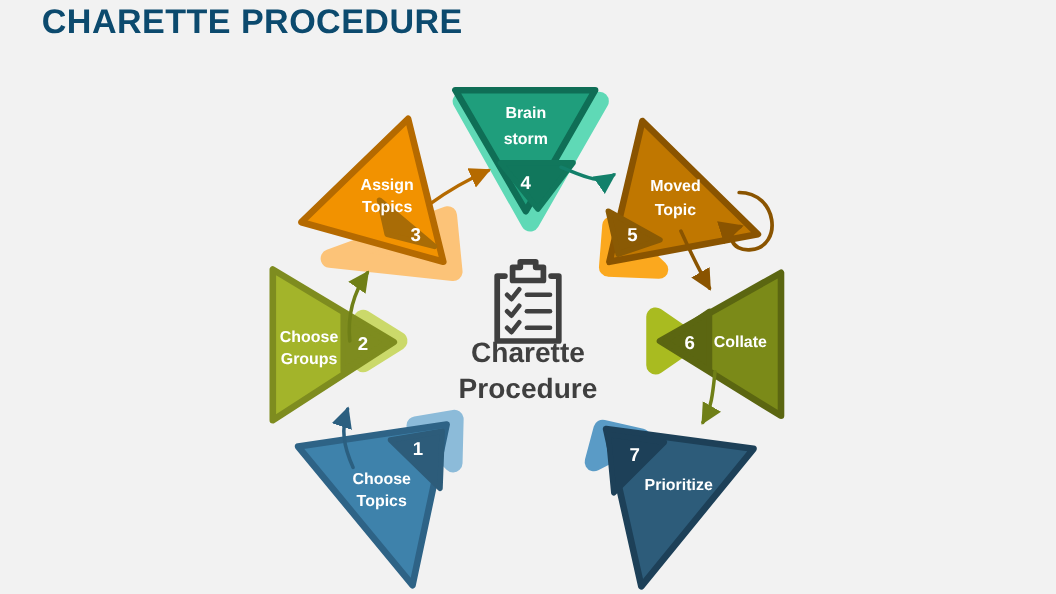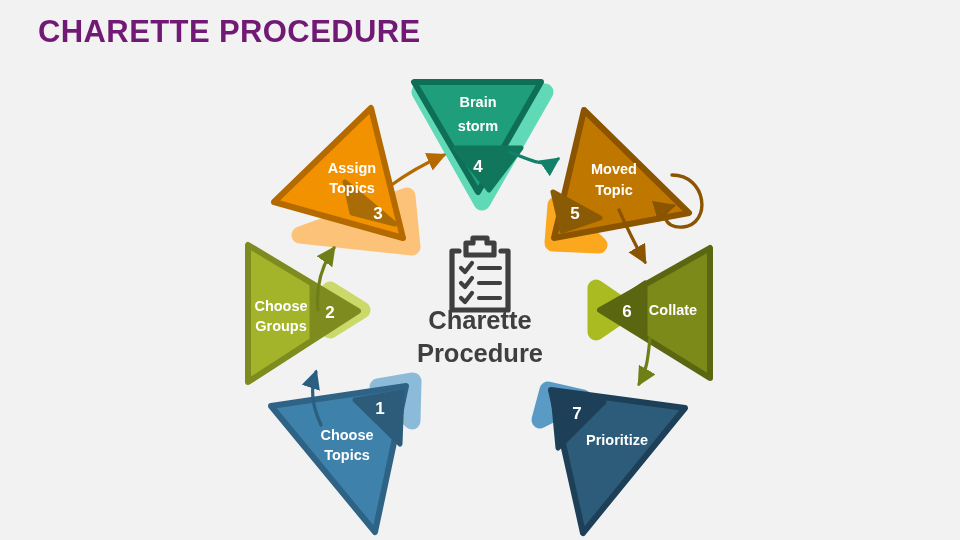--- a/index.html
+++ b/index.html
@@ -5,24 +5,24 @@
   html,body{margin:0;padding:0;}
   body{
     width:960px;height:540px;
     background:#f2f2f2;
     font-family:"Liberation Sans", sans-serif;
     overflow:hidden;
     position:relative;
   }
   #slide{position:absolute;inset:0;}
   #page-title{
-    position:absolute;left:38px;top:14px;
+    position:absolute;left:38px;top:2px;
     font-size:31px;font-weight:bold;
     letter-spacing:0.4px;
-    color:#701a75;
+    color:#0c4a6e;
     font-family:"Liberation Sans", sans-serif;
   }
   #diagram{position:absolute;left:0;top:0;width:960px;height:540px;}
   .tri-label{
     fill:#ffffff;font-weight:bold;
     font-family:"Liberation Sans", sans-serif;
     font-size:14.5px;
   }
   .tri-num{
     fill:#ffffff;font-weight:bold;

